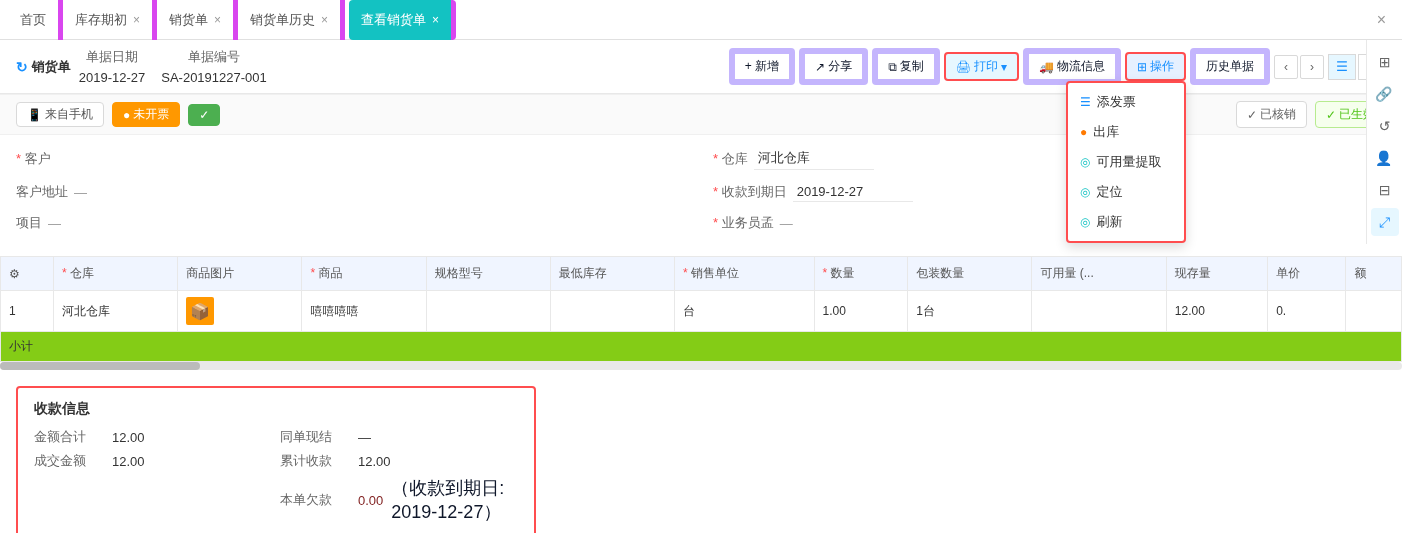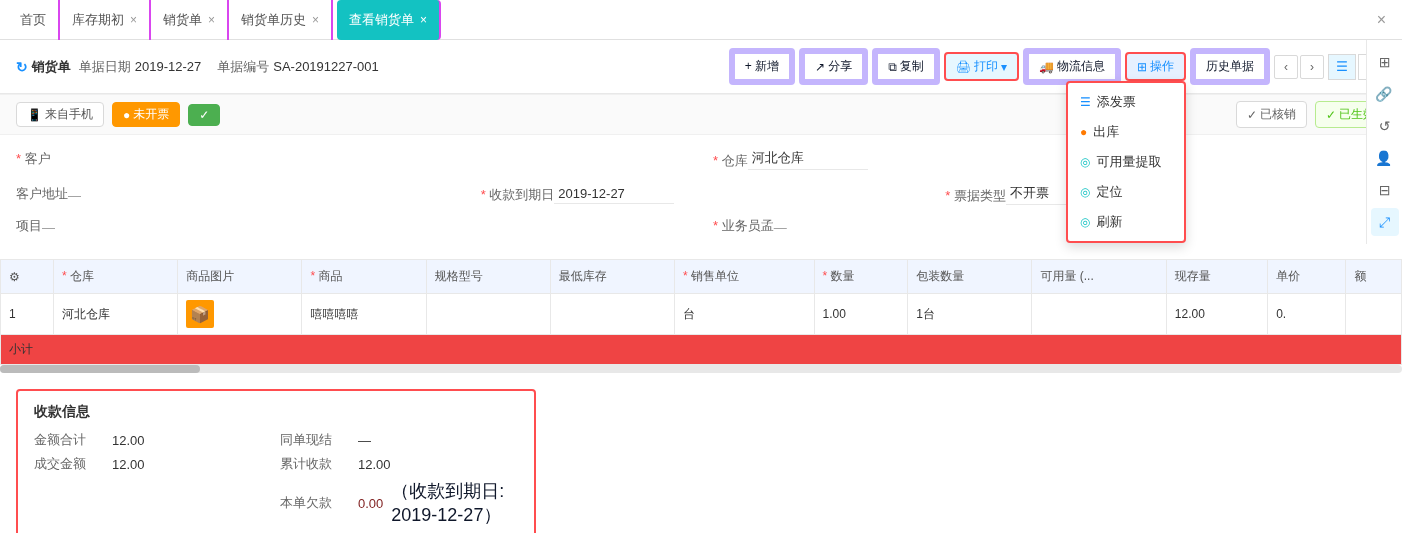--- a/index.html
+++ b/index.html
@@ -7,21 +7,21 @@
 
     
     .tab-bar {
       display: flex; align-items: center; background: #fff;
       border-bottom: 1px solid #e0e0e0; height: 40px; padding: 0 8px;
       position: relative;
     }
     .tab-item {
       display: flex; align-items: center; padding: 0 12px; height: 40px;
       cursor: pointer; font-size: 13px; color: #555; white-space: nowrap;
-      border-right: 2px solid #d946ef;
+      border-right: 5px solid #d946ef;
     }
     .tab-close {
       margin-left: 6px; color: #999; font-size: 12px; cursor: pointer;
     }
     .tab-item.highlight {
       background: #13c2c2; color: #fff; border-radius: 4px; margin: 16px 4px;
     }
     .tab-item.highlight .tab-close { color: #fff; }
     .tab-bar-close {
       margin-left: auto; color: #999; font-size: 16px; cursor: pointer; padding: 0 8px;
@@ -38,21 +38,21 @@
     .doc-header {
       display: flex; align-items: center; padding: 8px 16px;
       border-bottom: 1px solid #e8e8e8; background: #fff;
       flex-wrap: wrap; gap: 8px;
     }
     .doc-title {
       display: flex; align-items: center; gap: 4px; font-weight: bold; color: #333;
     }
     .doc-title-icon { color: #1890ff; font-size: 14px; }
     .doc-meta { display: flex; align-items: center; gap: 16px; flex: 1; }
-    .doc-meta-item { display: flex; align-items: center; gap: 4px; font-size: 13px; }
+    .doc-meta-item { display: flex; align-items: center; gap: 4px; font-size: 13px; flex-direction: column; }
     .doc-meta-label { color: #666; }
     .doc-meta-value { color: #333; }
 
     
     .toolbar {
       display: flex; align-items: center; gap: 4px; margin-left: auto;
     }
     .btn {
       display: flex; align-items: center; gap: 3px; padding: 4px 10px;
       border: 6px solid #c4b5fd; border-radius: 4px; cursor: pointer;
@@ -70,21 +70,21 @@
     .status-effective .check-icon { color: #52c41a; }
 
     
     .form-area {
       padding: 12px 16px; background: #fff;
     }
     .form-row {
       display: flex; align-items: center; gap: 24px; margin-bottom: 12px;
     }
     .form-field {
-      display: flex; align-items: flex-end; flex: 1;
+      display: flex; align-items: center; gap: 6px; flex: 1;
     }
     .field-label {
       color: #666; white-space: nowrap; min-width: fit-content;
     }
     .field-required::before {
       content: '* '; color: #ff4d4f;
     }
     .field-value {
       color: #333; border-bottom: 1px solid #e8e8e8; padding: 2px 4px; min-width: 120px;
     }
@@ -114,21 +114,21 @@
     .data-table th {
       background: #f0f5ff; padding: 8px 8px; text-align: left;
       border: 1px solid #e8e8e8; color: #555; font-weight: normal;
       white-space: nowrap;
     }
     .data-table td {
       padding: 6px 8px; border: 1px solid #e8e8e8; color: #333;
       background: #fff;
     }
     .data-table tr.subtotal td {
-      background: #ef4444;
+      background: #84cc16;
     }
     .col-required::before { content: '* '; color: #ff4d4f; }
 
     
     .payment-box {
       margin: 12px 16px; border: 2px solid #ff4d4f; border-radius: 4px;
       padding: 12px 16px; max-width: 520px; background: #fff;
     }
     .payment-title { font-weight: bold; font-size: 14px; margin-bottom: 10px; }
     .payment-grid {
@@ -340,24 +340,20 @@
       </div>
     </div>
     <div class="form-row">
       <div class="form-field">
         <span class="field-label">客户地址</span>
         <span class="field-dash">—</span>
       </div>
       <div class="form-field">
         <span class="field-label field-required">收款到期日</span>
         <span class="field-value">2019-12-27</span>
-      </div>
-      <div class="form-field">
-        <span class="field-label field-required">票据类型</span>
-        <span class="field-value">不开票</span>
       </div>
     </div>
     <div class="form-row">
       <div class="form-field">
         <span class="field-label">项目</span>
         <span class="field-dash">—</span>
       </div>
       <div class="form-field">
         <span class="field-label field-required">业务员孟</span>
         <span class="field-dash">—</span>

